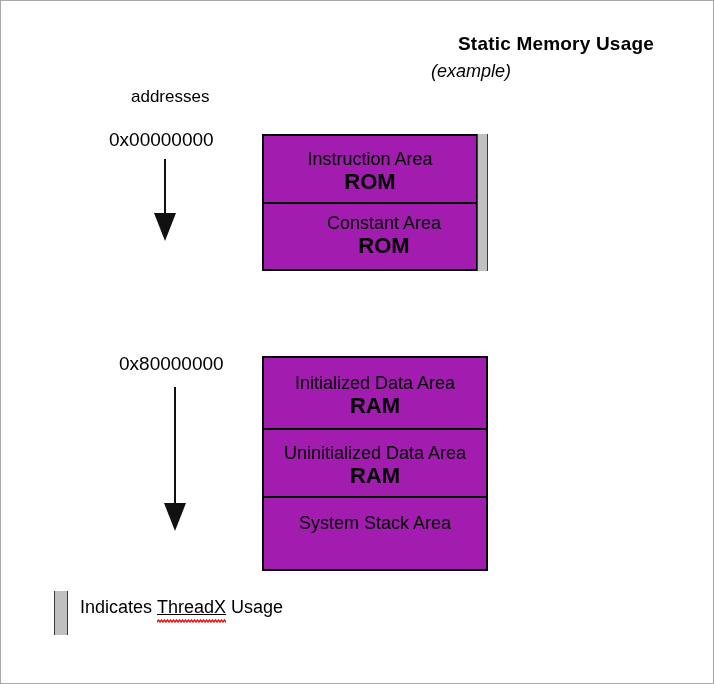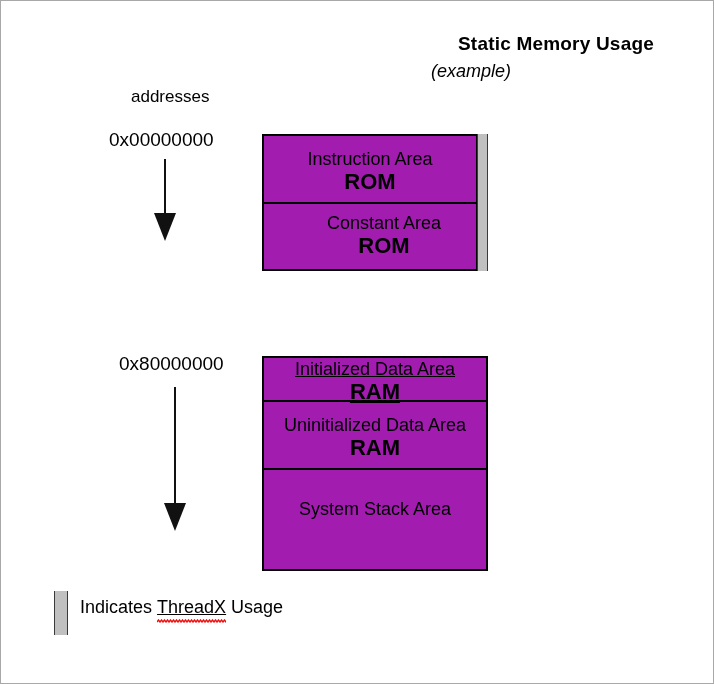--- a/index.html
+++ b/index.html
@@ -95,40 +95,40 @@
     border-bottom: 2px solid #000000;
     display: flex;
     flex-direction: column;
     align-items: center;
     justify-content: center;
     padding-top: 2px;
   }
   .memblock .seg:last-child { border-bottom: none; }
   .memblock .seg.top-aligned {
     justify-content: flex-start;
-    padding-top: 28px;
+    padding-top: 14px;
   }
   .seg-name {
     font-size: 18px;
     line-height: 23px;
   }
   .seg-type {
     font-size: 22px;
     font-weight: bold;
     line-height: 22px;
   }
 
   
   .block-rom { left: 261px; top: 133px; width: 216px; height: 137px; }
   .block-rom .seg-1 { height: 68px; }
   .block-rom .seg-2 { height: 59px; padding-left: 28px; }
 
   
   .block-ram { left: 261px; top: 355px; width: 226px; height: 215px; }
-  .block-ram .seg-1 { height: 44px; text-decoration: underline; }
+  .block-ram .seg-1 { height: 72px; }
   .block-ram .seg-2 { height: 68px; }
   .block-ram .seg-3 { height: 89px; }
 
   
   .threadx-bar {
     position: absolute;
     left: 476px;
     top: 133px;
     width: 11px;
     height: 137px;

